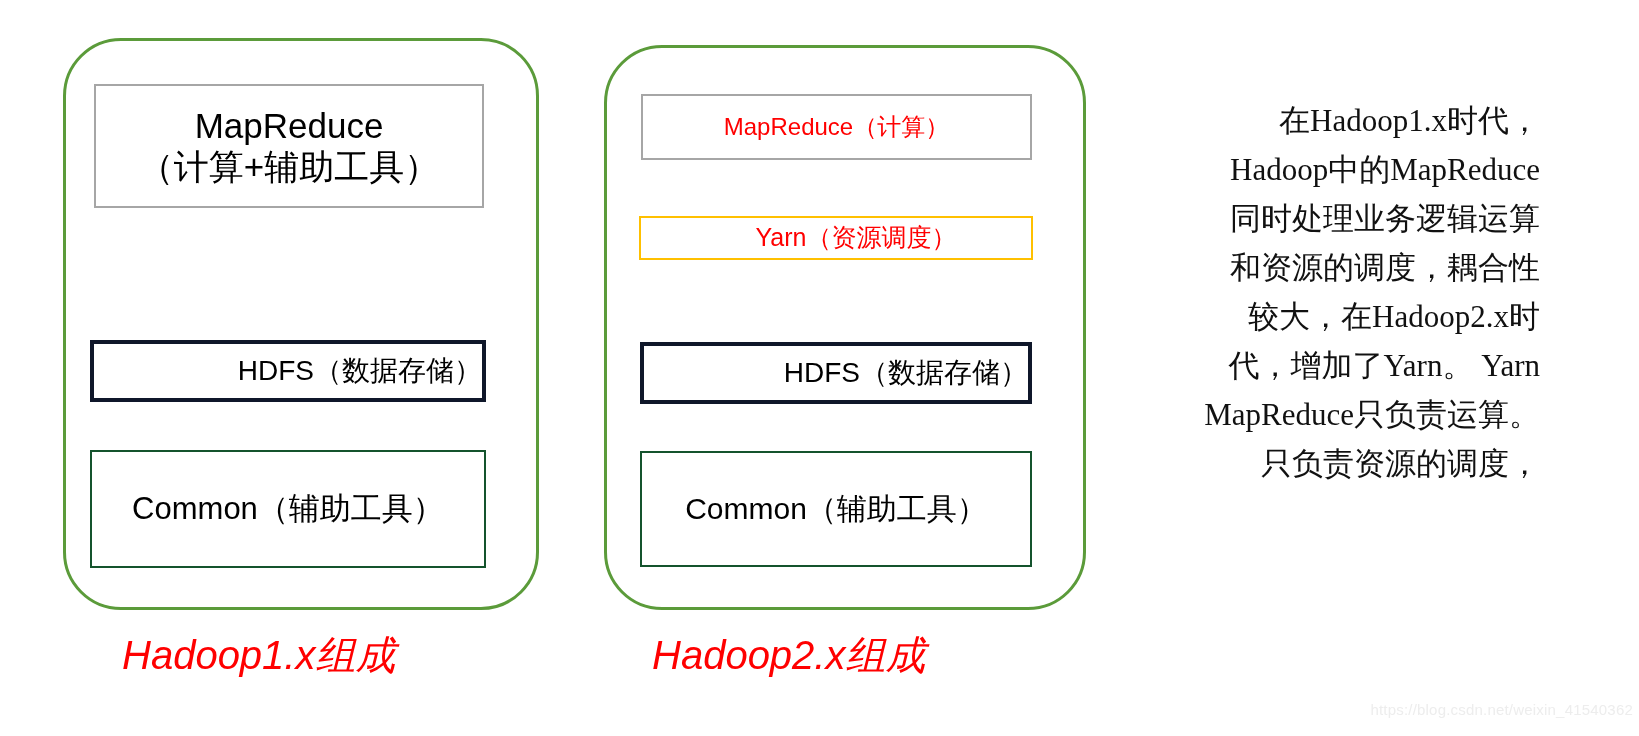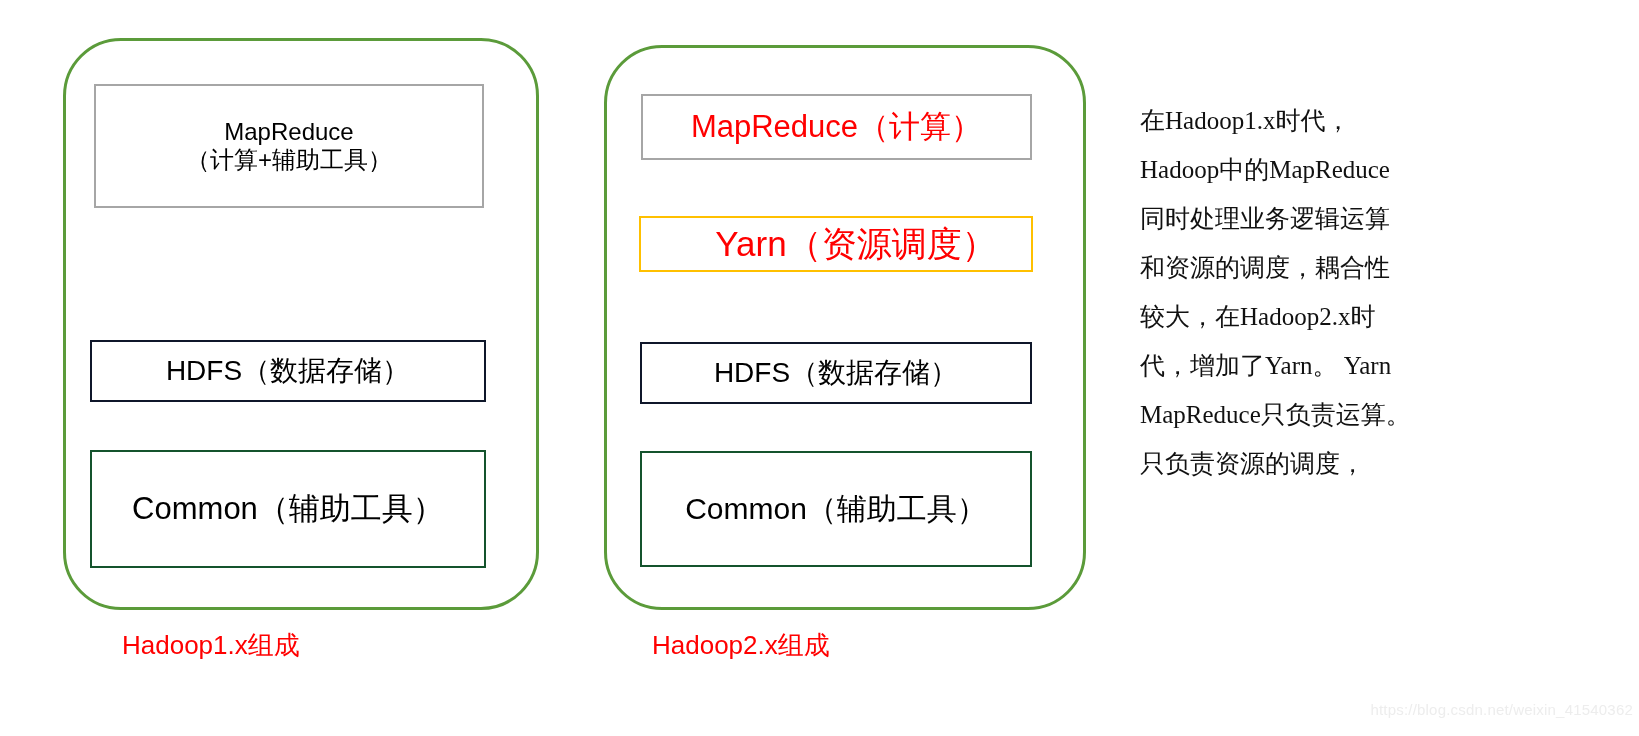--- a/index.html
+++ b/index.html
@@ -48,83 +48,84 @@
     background: #ffffff;
     display: flex;
     flex-direction: column;
     align-items: center;
     justify-content: center;
     text-align: center;
     line-height: 1.18;
     white-space: nowrap;
   }
   .bx-gray   { border: 2px solid #A6A6A6; }
-  .bx-orange { border: 2px solid #0f172a; }
+  .bx-orange { border: 4px solid #0f172a; align-items: flex-end; }
   .bx-blue   { border: 2px solid #14532d; }
   .bx-gold   { border: 2px solid #FFC000; }
 
   .t-black { color: #000000; }
   .t-red   { color: #FF0000; }
 
   .line { display: block; }
 
   
   #box-mapreduce-1 {
     left: 94px;  top: 84px;  width: 390px; height: 124px;
-    font-size: 24px;
+    font-size: 35px;
   }
   #box-hdfs-1 {
     left: 90px;  top: 340px; width: 396px; height: 62px;
     font-size: 28px;
   }
   #box-common-1 {
     left: 90px;  top: 450px; width: 396px; height: 118px;
     font-size: 31px;
   }
 
   
   #box-mapreduce-2 {
     left: 641px; top: 94px;  width: 391px; height: 66px;
-    font-size: 31px;
+    font-size: 24px;
   }
   #box-yarn-2 {
-    left: 639px; top: 216px; width: 394px; height: 56px;
-    font-size: 35px;
+    left: 639px; top: 216px; width: 394px; height: 44px;
+    font-size: 25px;
     padding-left: 40px;
   }
   #box-hdfs-2 {
     left: 640px; top: 342px; width: 392px; height: 62px;
     font-size: 28px;
   }
   #box-common-2 {
     left: 640px; top: 451px; width: 392px; height: 116px;
     font-size: 30px;
   }
 
   
   .caption {
     position: absolute;
     color: #FF0000;
-    font-size: 26px;
+    font-size: 40px;
     white-space: nowrap;
     font-family: "Liberation Sans", sans-serif;
+    font-style: italic;
   }
   #caption-hadoop1 { left: 122px; top: 628px; }
   #caption-hadoop2 { left: 652px; top: 628px; }
 
   
   #explanation {
     position: absolute;
     left: 1140px;
     top: 96px;
     width: 400px;
     font-family: "Liberation Serif", serif;
-    font-size: 25px;
+    font-size: 31px;
     color: #111111;
-    text-align: left;
+    text-align: right;
   }
   #explanation .exp-line {
     display: block;
     height: 49px;
     line-height: 49px;
     white-space: nowrap;
   }
 
   
   #watermark {

